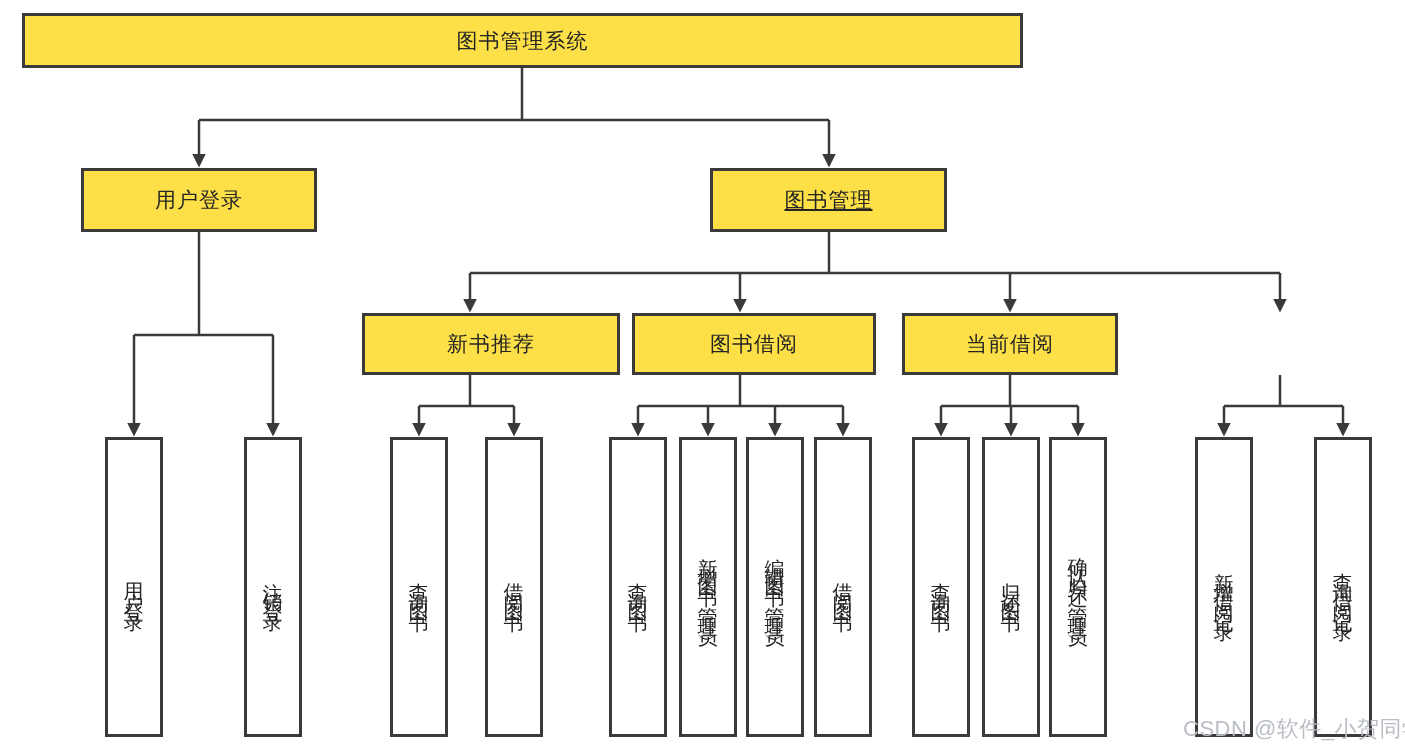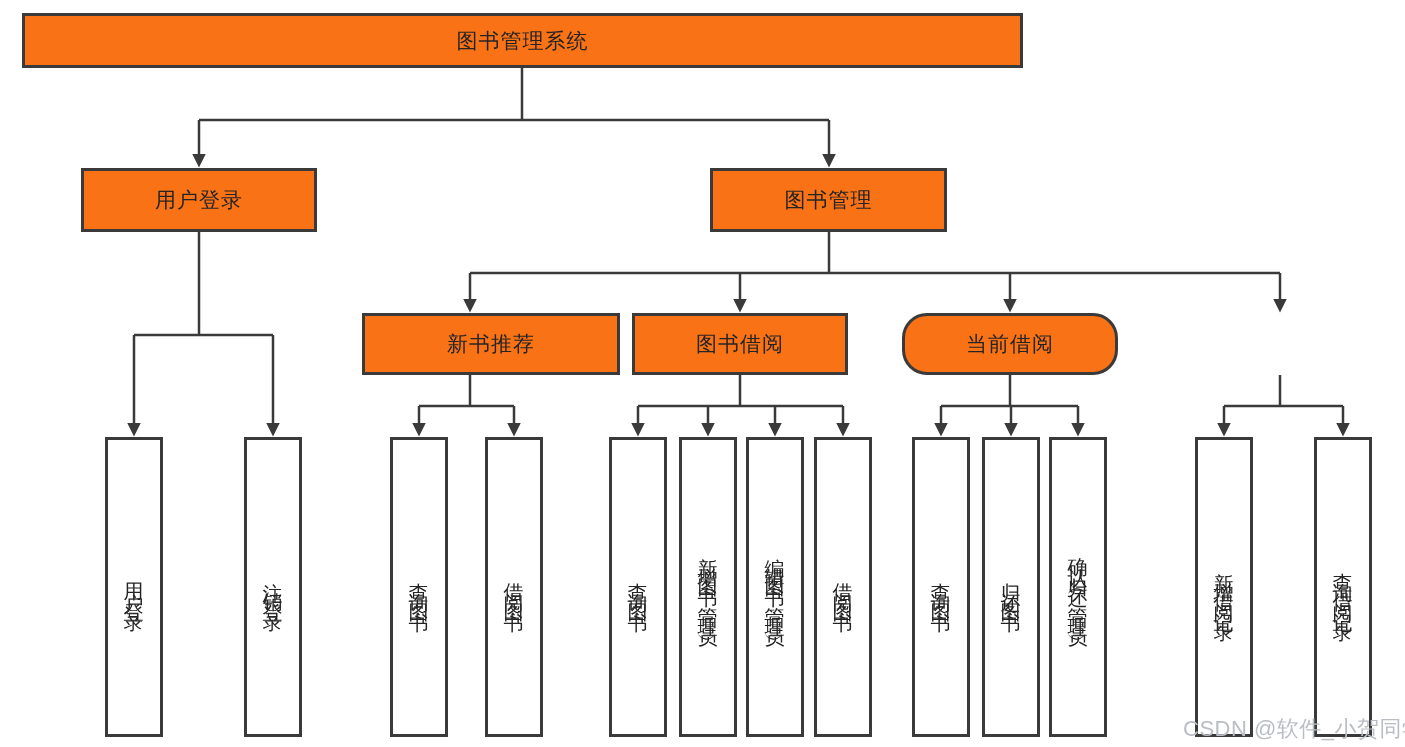--- a/index.html
+++ b/index.html
@@ -22,21 +22,21 @@
     position: absolute;
     left: 0;
     top: 0;
     width: 1405px;
     height: 747px;
     pointer-events: none;
   }
   .node {
     position: absolute;
     box-sizing: border-box;
-    background: #f97316;
+    background: #fde047;
     border: 3px solid #3a3a3a;
     display: flex;
     align-items: center;
     justify-content: center;
     font-size: 21px;
     letter-spacing: 1px;
     color: #242424;
     white-space: nowrap;
   }
   .vnode {
@@ -134,31 +134,31 @@
     </g>
   </svg>
 
   <div class="node" style="left:22px; top:13px; width:1001px; height:55px;">
     <span>图书管理系统</span>
   </div>
 
   <div class="node" style="left:81px; top:168px; width:236px; height:64px;">
     <span>用户登录</span>
   </div>
-  <div class="node" style="left:710px; top:168px; width:237px; height:64px;">
+  <div class="node" style="left:710px; top:168px; width:237px; height:64px;text-decoration:underline;">
     <span>图书管理</span>
   </div>
 
   <div class="node" style="left:362px; top:313px; width:258px; height:62px;">
     <span>新书推荐</span>
   </div>
-  <div class="node" style="left:632px; top:313px; width:216px; height:62px;">
+  <div class="node" style="left:632px; top:313px; width:244px; height:62px;">
     <span>图书借阅</span>
   </div>
-  <div class="node" style="left:902px; top:313px; width:216px; height:62px;border-radius:25px;">
+  <div class="node" style="left:902px; top:313px; width:216px; height:62px;">
     <span>当前借阅</span>
   </div>
 
   <div class="vnode" style="left:105px; top:437px;">
     <span class="vtext">用户登录</span>
   </div>
   <div class="vnode" style="left:244px; top:437px;">
     <span class="vtext">注销登录</span>
   </div>
 

